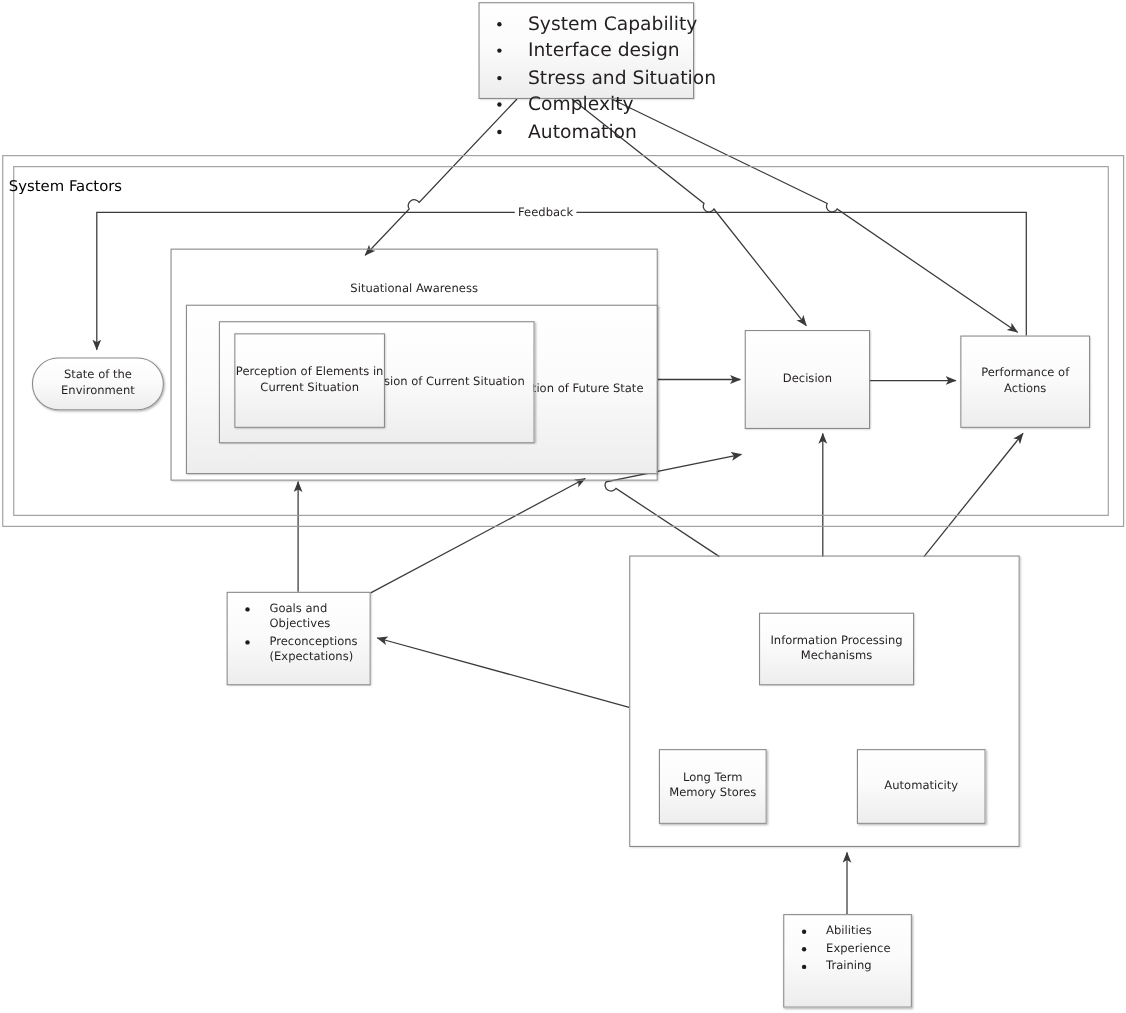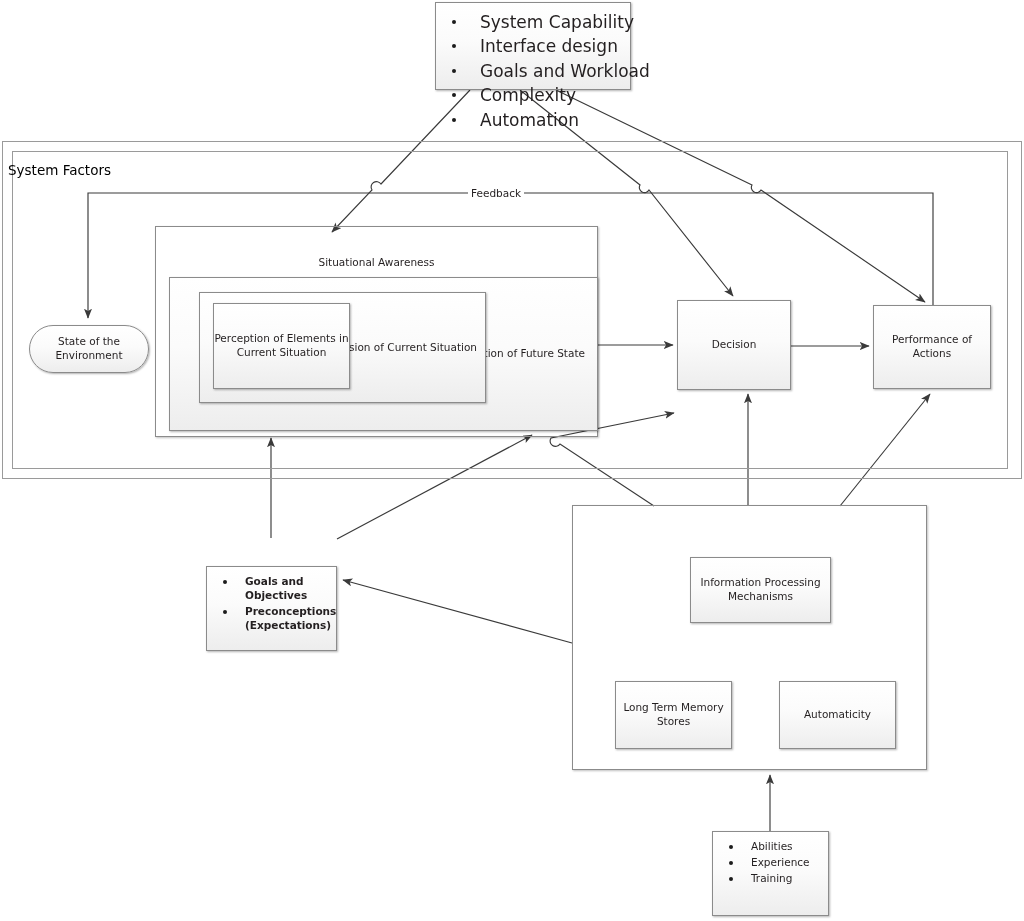--- a/index.html
+++ b/index.html
@@ -113,30 +113,30 @@
     align-items:center;justify-content:flex-end;
   }
   #sa-level2 .lbl{width:auto;padding-right:8px;}
   #sa-level1{
     left:213px;top:303px;width:137px;height:86px;font-size:10.5px;
   }
 
   #decision{left:677px;top:300px;width:114px;height:90px;font-size:10.5px;}
   #performance{left:873px;top:305px;width:118px;height:84px;font-size:10.5px;}
 
-  #goals{left:206px;top:566px;width:131px;height:85px;font-size:10.5px;font-weight:bold;}
+  #goals{left:206px;top:538px;width:131px;height:85px;font-size:10.5px;}
   #goals li{padding-left:30px;}
 
   #cognitive-frame{left:572px;top:505px;width:355px;height:265px;
     border:1px solid #8b8b8b;background:transparent;
     box-shadow:1px 1px 2px rgba(0,0,0,0.25);
     position:absolute;box-sizing:border-box;z-index:2;}
 
   #info-proc{left:690px;top:557px;width:141px;height:66px;font-size:10.5px;}
-  #ltm{left:599px;top:681px;width:117px;height:68px;font-size:10.5px;margin-left:16px;}
+  #ltm{left:599px;top:681px;width:98px;height:68px;font-size:10.5px;}
   #automaticity{left:779px;top:681px;width:117px;height:68px;font-size:10.5px;}
 
   #individual-factors{left:712px;top:831px;width:117px;height:85px;font-size:10.5px;}
   #individual-factors li{padding-left:30px;}
 
   
   .edge-label{
     position:absolute;
     font-size:10.5px;
     background:#ffffff;
@@ -185,21 +185,21 @@
 
       <path d="M770,831 L770,775" marker-end="url(#arw)"></path>
 
     </g>
   </svg>
 
   <div class="node bulletbox" id="system-factors-input">
     <ul>
       <li>System Capability</li>
       <li>Interface design</li>
-      <li>Goals and Workload</li>
+      <li>Stress and Situation</li>
       <li>Complexity</li>
       <li>Automation</li>
     </ul>
   </div>
 
   <div class="frame" id="outer-frame-1"></div>
   <div class="frame" id="outer-frame-2"></div>
   <div id="system-factors-title">System Factors</div>
 
   <div class="node stadium" id="state-env">

